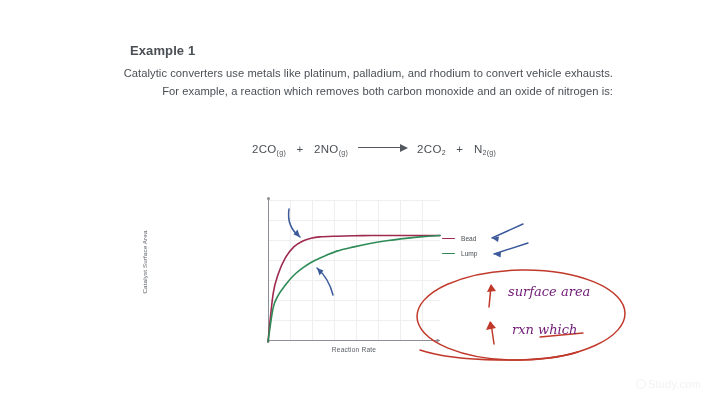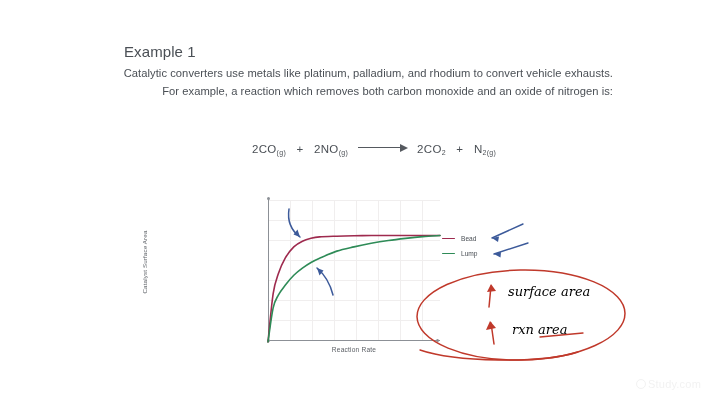--- a/index.html
+++ b/index.html
@@ -13,25 +13,26 @@
     position: relative;
     overflow: hidden;
     font-family: "Liberation Sans", sans-serif;
     color: #3b3f44;
     -webkit-font-smoothing: antialiased;
   }
 
   
   .lesson-heading {
     position: absolute;
-    left: 124px;
+    left: 130px;
     top: 43px;
-    font-size: 15px;
+    font-size: 13px;
     color: #4a4f55;
     letter-spacing: .1px;
+    font-weight: bold;
   }
   .lesson-body {
     position: absolute;
     left: 113px;
     top: 65px;
     width: 500px;
     font-size: 11.2px;
     line-height: 17.5px;
     color: #4a4f55;
     letter-spacing: .05px;
@@ -188,21 +189,21 @@
   
   .overlay {
     position: absolute;
     left: 0; top: 0;
     width: 715px;
     height: 402px;
     pointer-events: none;
   }
   .ink-text {
     position: absolute;
-    color: #000000;
+    color: #701a75;
     font-family: "DejaVu Serif", serif;
     font-style: italic;
     white-space: nowrap;
   }
   .ink-surface {
     left: 508px;
     top: 284px;
     font-size: 13px;
   }
   .ink-rxn {
@@ -316,18 +317,18 @@
   <g>
     <path d="M494,344 L491,323" fill="none" stroke="#c0392b" stroke-width="1.5" stroke-linecap="round"></path>
     <path d="M490,321 L486,330 L496,328 Z" fill="#c0392b"></path>
   </g>
 
   <path d="M540,337 L583,333" fill="none" stroke="#c0392b" stroke-width="1.3" stroke-linecap="round"></path>
 </svg>
 
 <div class="ink-text ink-surface">surface area</div>
 
-<div class="ink-text ink-rxn">rxn area</div>
+<div class="ink-text ink-rxn">rxn which</div>
 
 <div class="watermark">
   <span class="mark-c"></span>
   <span>Study.com</span>
 </div>
 
 </body></html>

